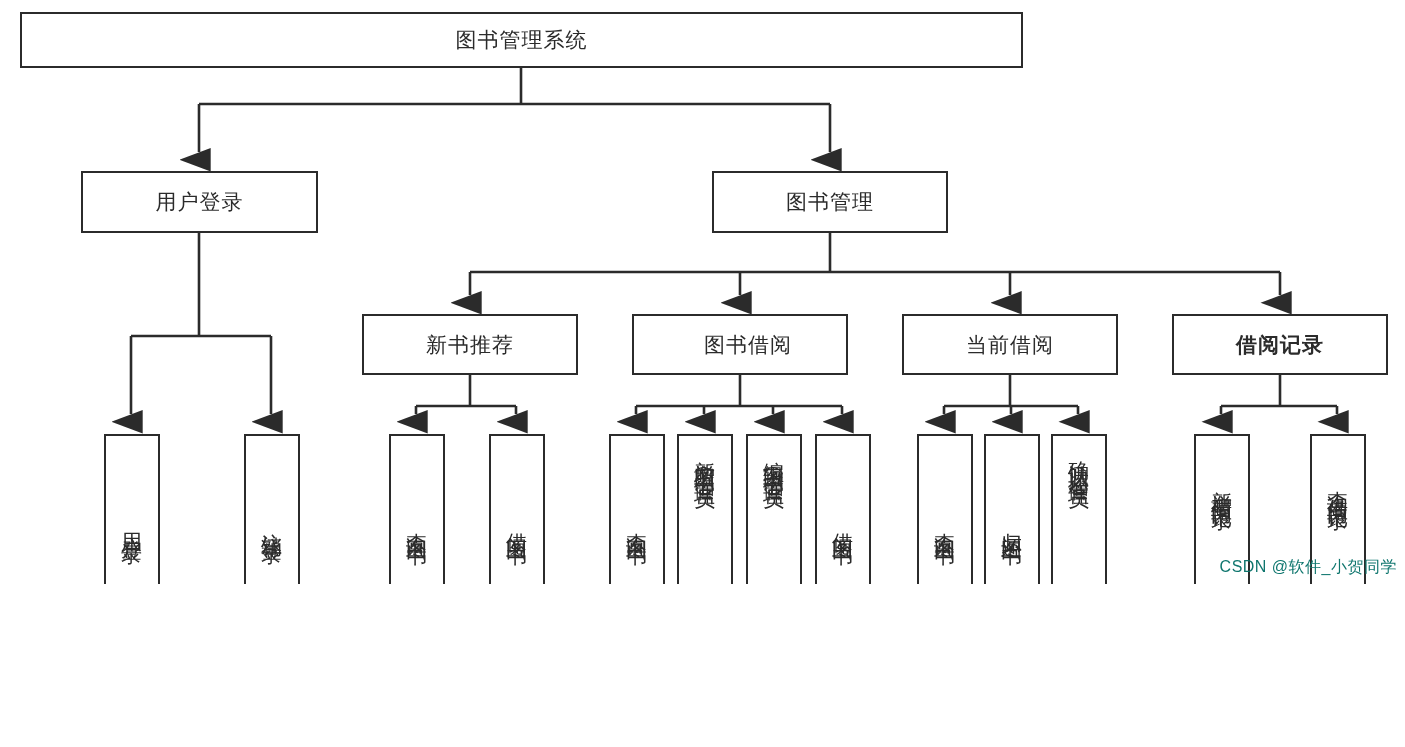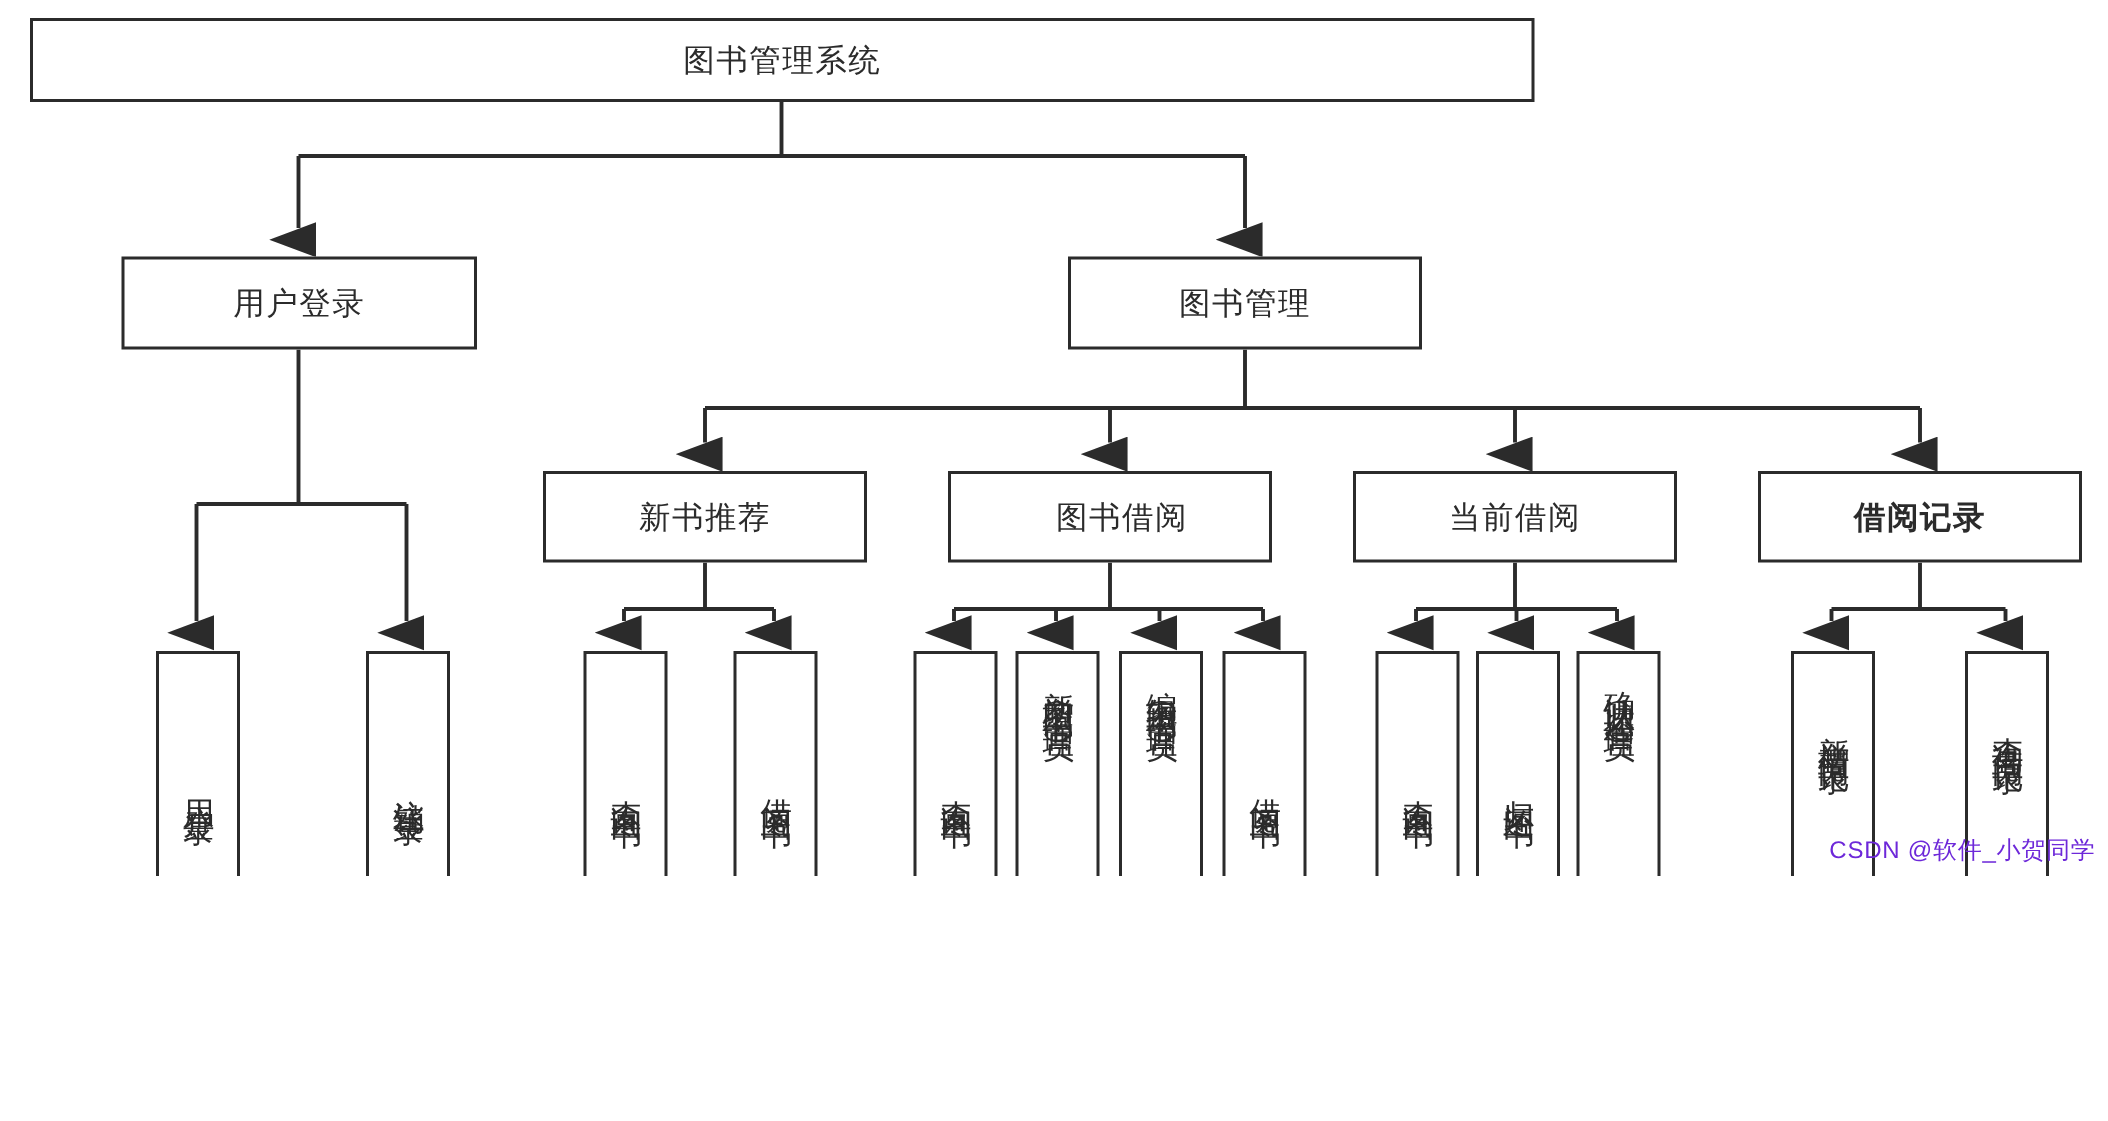--- a/index.html
+++ b/index.html
@@ -53,21 +53,21 @@
     display: block;
   }
   .htext {
     white-space: nowrap;
   }
   #watermark {
     position: absolute;
     right: 8px;
     bottom: 6px;
     font-size: 16px;
-    color: #6d28d9;
+    color: #0f766e;
     letter-spacing: 0.5px;
     white-space: nowrap;
     text-align: right;
   }
 </style>
 </head>
 <body>
 
 <div id="canvas">
 

